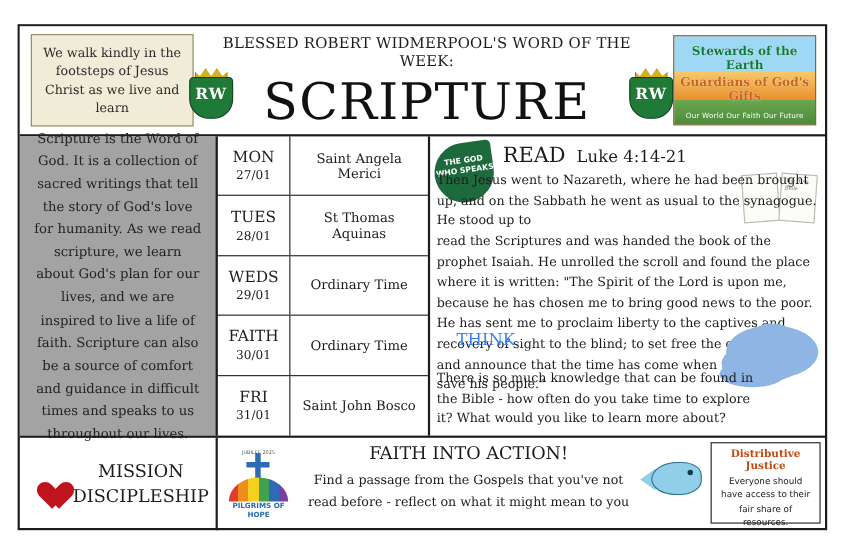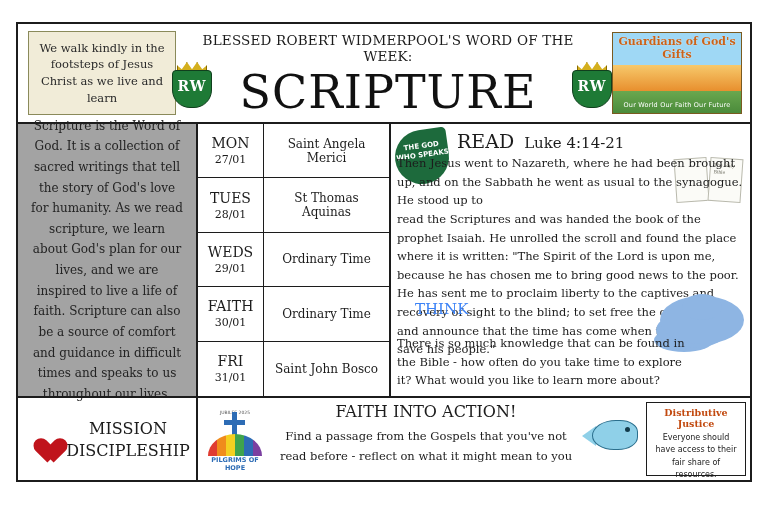--- a/index.html
+++ b/index.html
@@ -540,20 +540,21 @@
 
       <div class="crest right">
         <div class="crest-inner">
           <div class="crest-crown"></div>
           <div class="crest-shield"></div>
           <div class="crest-letters">RW</div>
         </div>
       </div>
 
       <div class="header-banner">
+        <div class="banner-l1">Stewards of the Earth</div>
         <div class="banner-l2">Guardians of God's Gifts</div>
         <div class="banner-l3">Our World  Our Faith  Our Future</div>
       </div>
     </div>
 
     <div class="middle">
 
       <div class="panel-intro">
         <p>Scripture is the Word of God. It is a collection of sacred writings that tell the story of God's love for humanity. As we read scripture, we learn about God's plan for our lives, and we are inspired to live a life of faith. Scripture can also be a source of comfort and guidance in difficult times and speaks to us throughout our lives.</p>
       </div>

